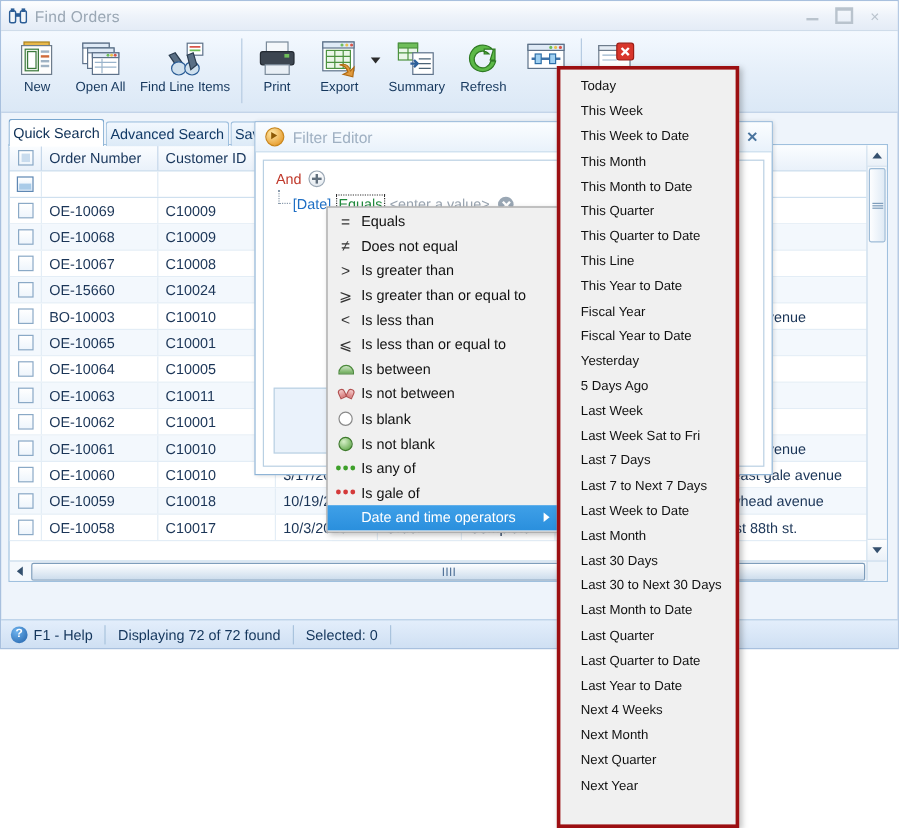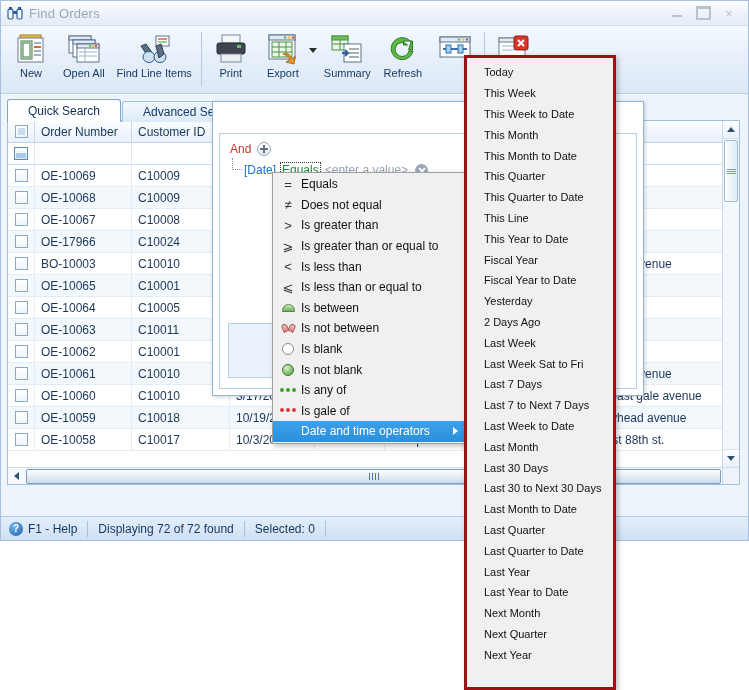--- a/index.html
+++ b/index.html
@@ -66,21 +66,21 @@
     width:0;height:0;border-left:4px solid transparent;border-right:4px solid transparent;
     border-top:5px solid #2c2c2c;margin-bottom:14px;
   }
 
   
   .tabstrip{
     height:23px;margin:5px 0 0 6px;display:flex;align-items:flex-end;
     position:relative;z-index:2;
   }
   .tab{
-    height:20px;padding:0 20px;display:flex;align-items:center;
+    height:20px;padding:0 3px;display:flex;align-items:center;
     font-size:12px;color:#123a66;
     border:1px solid #9fc0de;border-bottom:none;
     border-radius:3px 3px 0 0;
     background:linear-gradient(to bottom,#f2f8fe,#dceaf7);
     margin-right:1px;
   }
   .tab.active{
     background:#ffffff;height:22px;border-color:#7aa7cf;
     color:#0d2f55;font-weight:normal;
   }
@@ -528,21 +528,21 @@
           <div class="gc" style="width: 85px;">4/13/</div>
           <div class="gc" style="width: 70px;"></div>
           <div class="gc" style="width: 78px;"></div>
           <div class="gc" style="width: 118px;"></div>
           <div class="gc" style="flex: 1 1 0%;">ampton rd.</div>
         </div>
         <div class="grow">
           <div class="gc center" style="width: 27px;">
             <span class="chk"></span>
           </div>
-          <div class="gc" style="width: 97px;">OE-17966</div>
+          <div class="gc" style="width: 97px;">OE-15660</div>
           <div class="gc" style="width: 98px;">C10024</div>
           <div class="gc" style="width: 85px;">3/12/</div>
           <div class="gc" style="width: 70px;"></div>
           <div class="gc" style="width: 78px;"></div>
           <div class="gc" style="width: 118px;"></div>
           <div class="gc" style="flex: 1 1 0%;">cia street</div>
         </div>
         <div class="grow">
           <div class="gc center" style="width: 27px;">
             <span class="chk"></span>
@@ -684,20 +684,25 @@
     <div class="sb-item">
       <span class="help-ico">?</span>
       <span>F1 - Help</span>
     </div>
     <div class="sb-item">Displaying 72 of 72 found</div>
     <div class="sb-item">Selected: 0</div>
   </div>
 </div>
 
 <div id="filter-editor">
+  <div class="fe-title">
+    <span class="fe-ico"></span>
+    <span class="fe-title-text">Filter Editor</span>
+    <span class="fe-close">✕</span>
+  </div>
   <div class="fe-body">
     <div class="fe-and">
       <span>And</span>
       <span class="plus-ico"></span>
     </div>
     <div class="fe-cond">
       <i class="tree-elbow"></i>
       <span class="fld">[Date]</span>
       <span class="opbox">Equals</span>
       <span class="valplace">&lt;enter a value&gt;</span>
@@ -815,21 +820,21 @@
       <div class="dt-item">
         <span>Fiscal Year</span>
       </div>
       <div class="dt-item">
         <span>Fiscal Year to Date</span>
       </div>
       <div class="dt-item">
         <span>Yesterday</span>
       </div>
       <div class="dt-item">
-        <span>2 Days Ago</span>
+        <span>5 Days Ago</span>
       </div>
       <div class="dt-item">
         <span>Last Week</span>
       </div>
       <div class="dt-item">
         <span>Last Week Sat to Fri</span>
       </div>
       <div class="dt-item">
         <span>Last 7 Days</span>
       </div>
@@ -851,26 +856,26 @@
       <div class="dt-item">
         <span>Last Month to Date</span>
       </div>
       <div class="dt-item">
         <span>Last Quarter</span>
       </div>
       <div class="dt-item">
         <span>Last Quarter to Date</span>
       </div>
       <div class="dt-item">
-        <span>Last Year</span>
-      </div>
-      <div class="dt-item">
         <span>Last Year to Date</span>
       </div>
       <div class="dt-item">
+        <span>Next 4 Weeks</span>
+      </div>
+      <div class="dt-item">
         <span>Next Month</span>
       </div>
       <div class="dt-item">
         <span>Next Quarter</span>
       </div>
       <div class="dt-item">
         <span>Next Year</span>
       </div>
     </div>
 </div>

